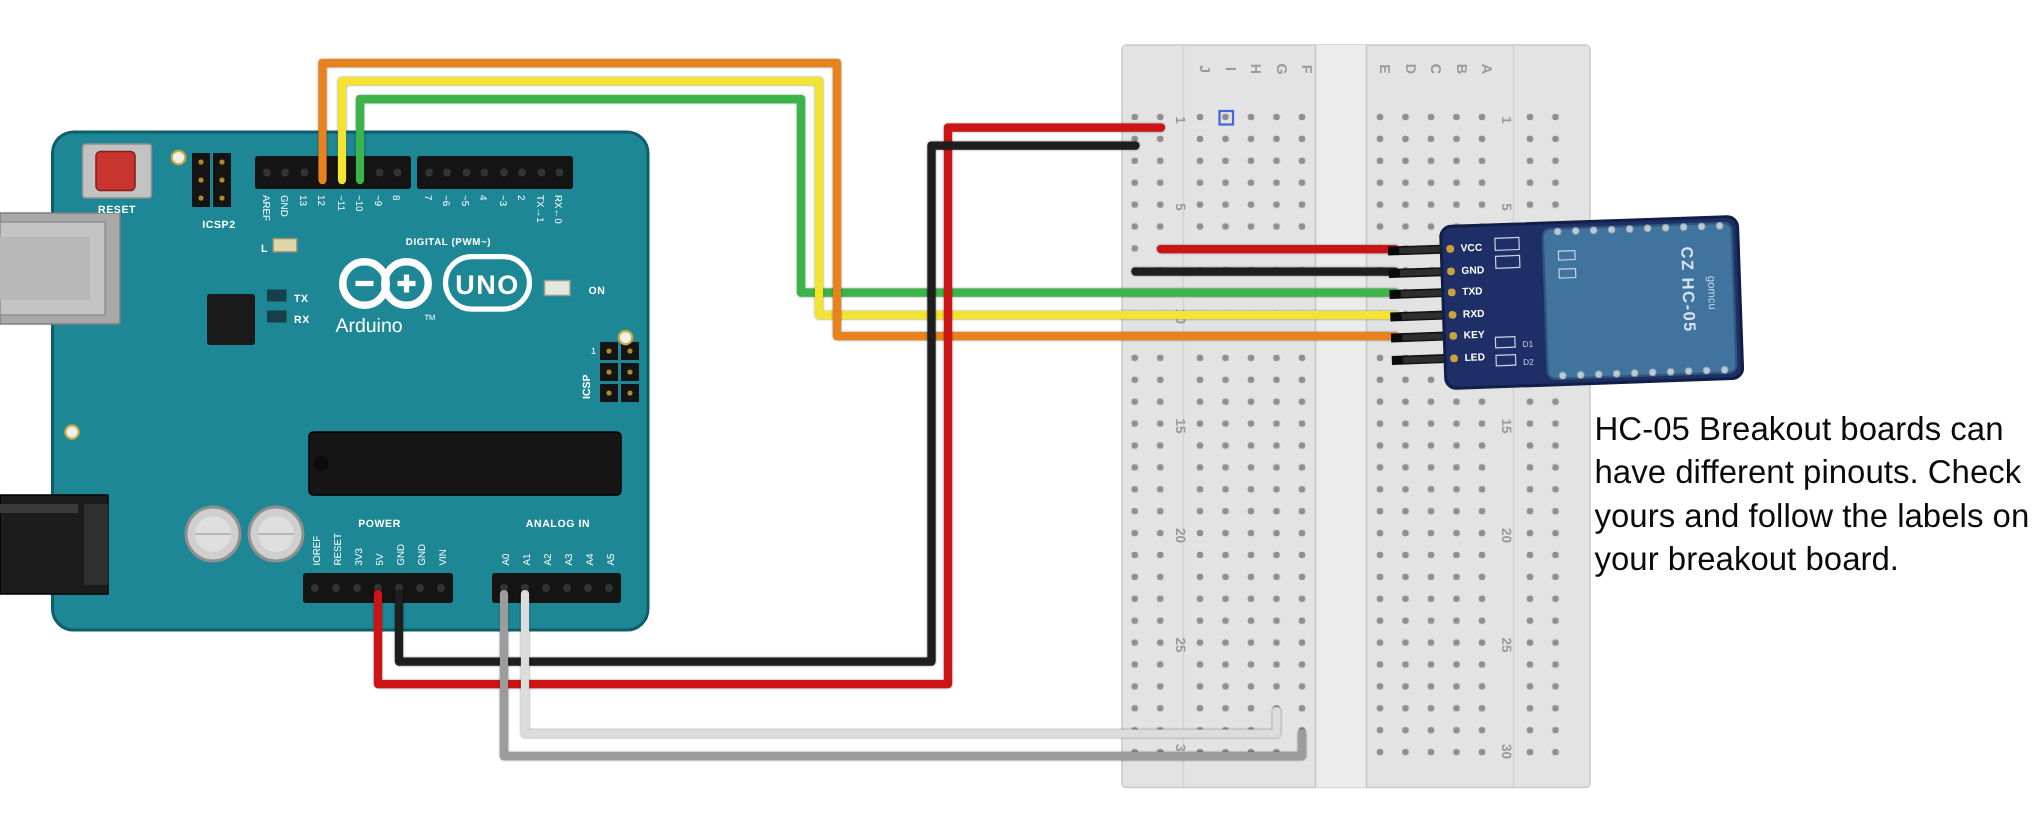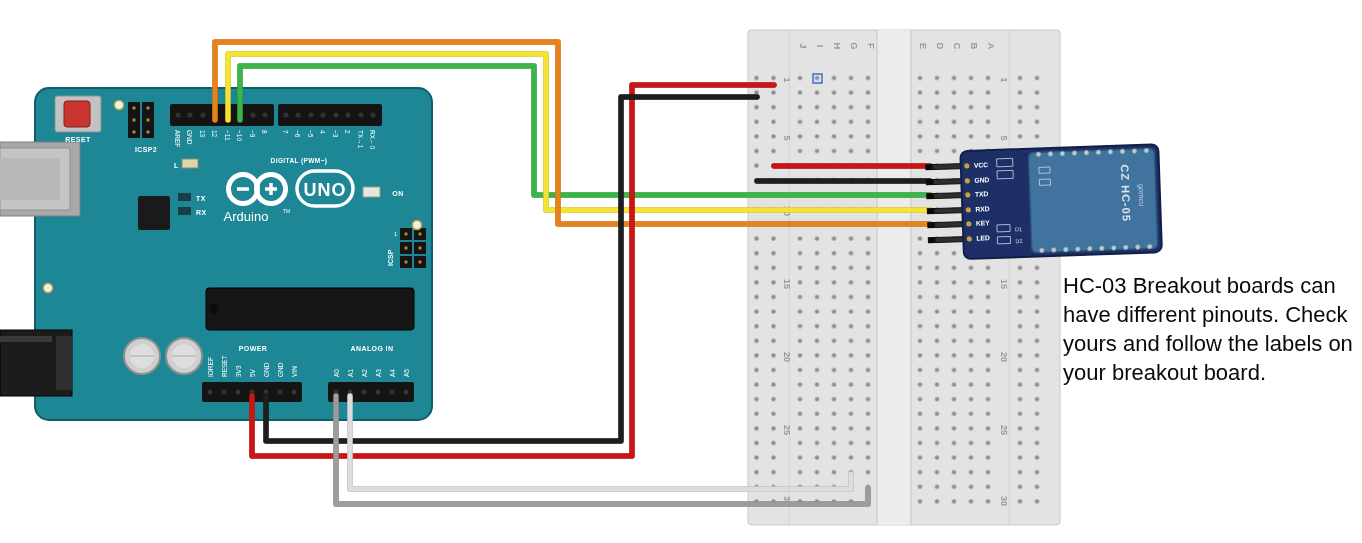--- a/index.html
+++ b/index.html
@@ -324,15 +324,15 @@
       <rect x="1040" y="170" width="11" height="6"></rect>
           <rect x="1040" y="182" width="11" height="6"></rect>
     </g>
     <text x="1014" y="233" font-size="5.5" fill="#cfd8e8">D1</text>
     <text x="1014" y="245" font-size="5.5" fill="#cfd8e8">D2</text>
     <text x="1122" y="170" font-size="11" font-weight="bold" letter-spacing="1" fill="#d9e4f0" transform="rotate(90 1122 170)">CZ  HC-05</text>
     <text x="1139" y="190" font-size="7.5" fill="#c4d2e2" transform="rotate(90 1139 190)">gomcu</text>
   </g>
 </svg>
 
-<div class="annotation">HC-03 Breakout boards can have different pinouts. Check yours and follow the labels on your breakout board.</div>
+<div class="annotation">HC-05 Breakout boards can have different pinouts. Check yours and follow the labels on your breakout board.</div>
 
 </div>
 
 </body></html>

